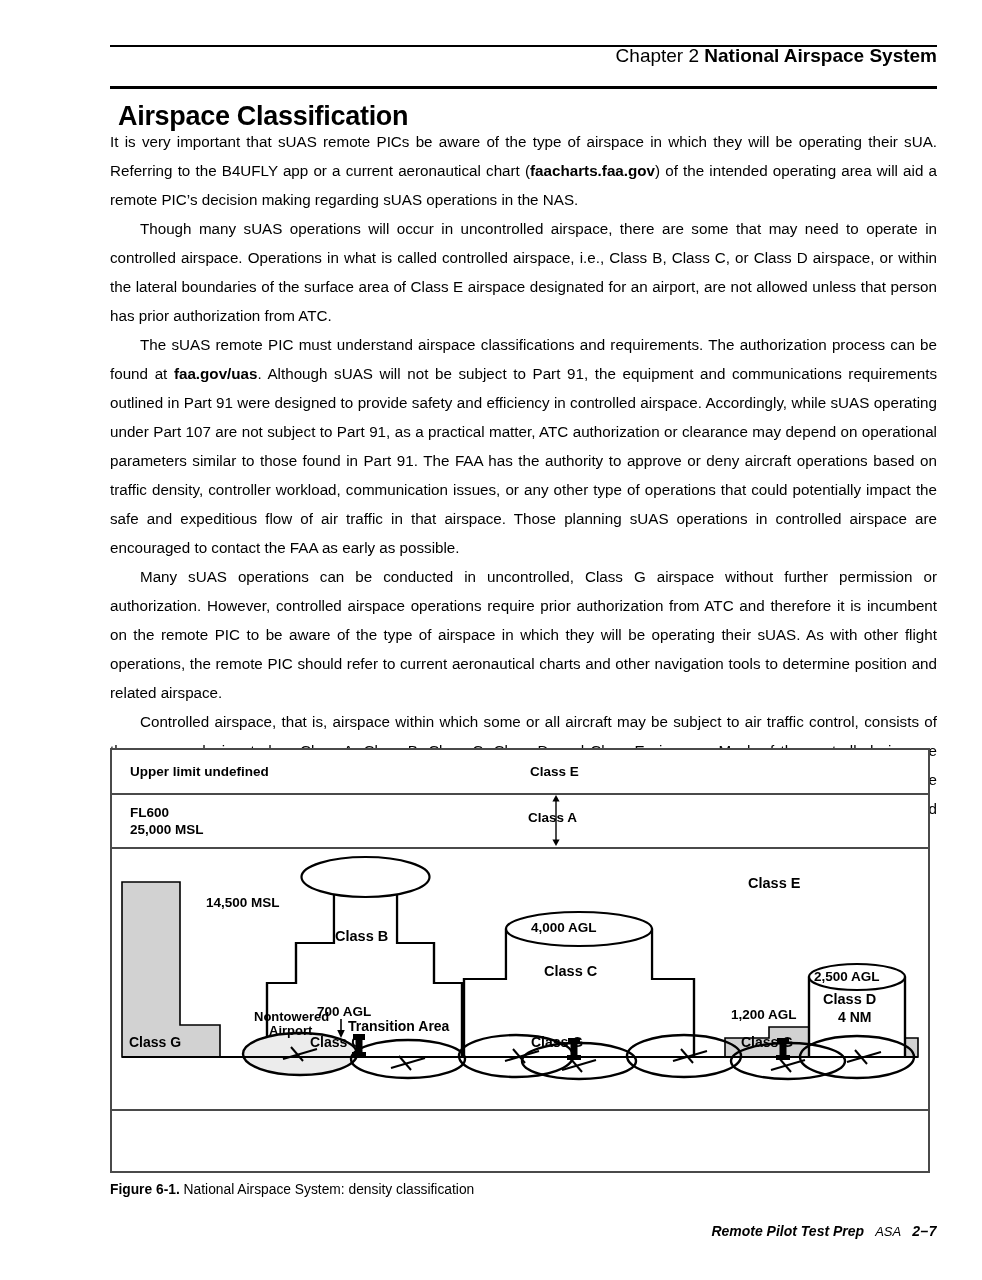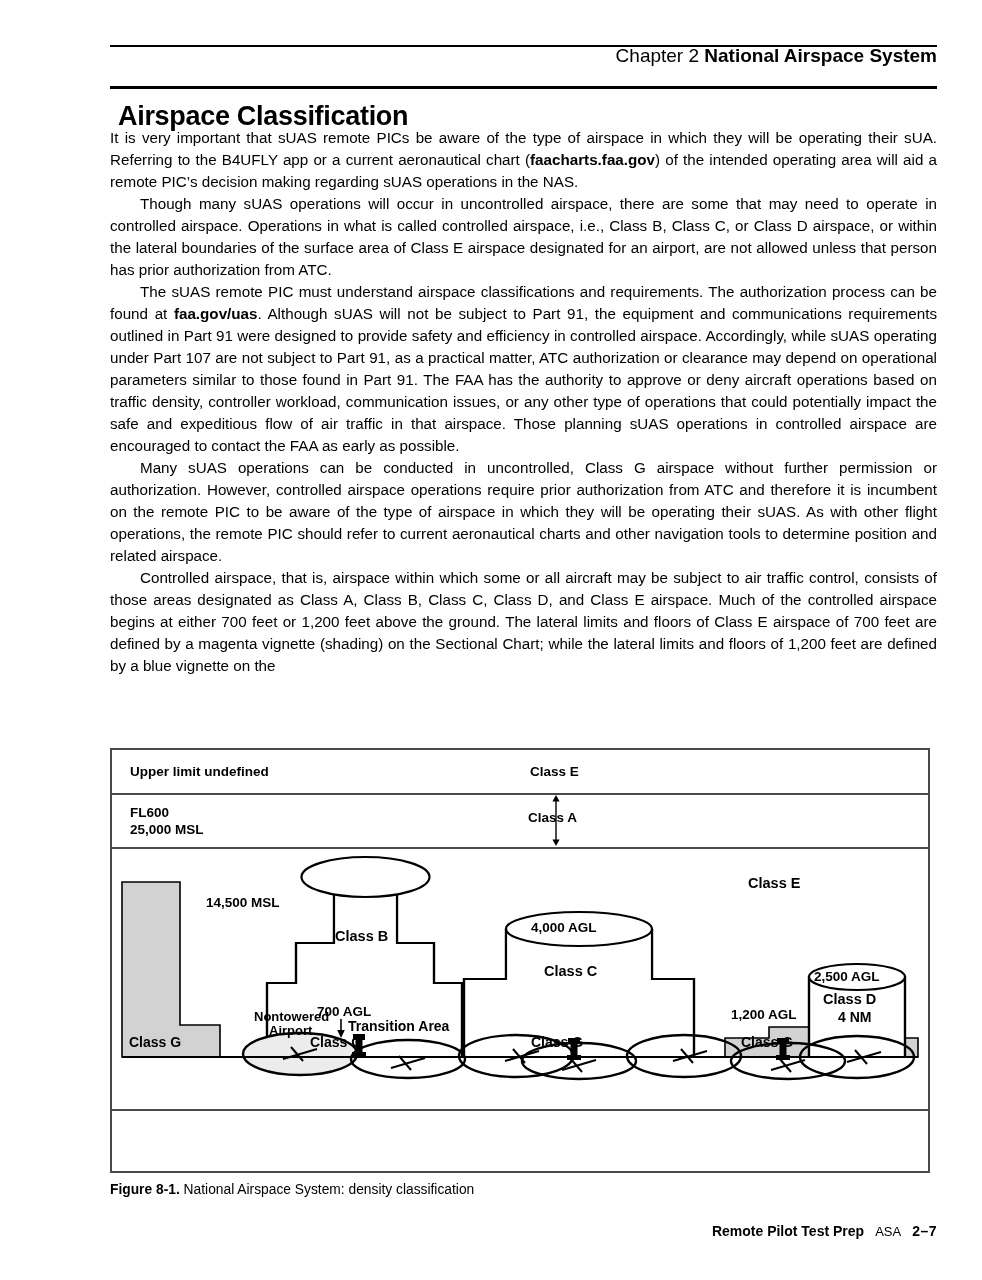--- a/index.html
+++ b/index.html
@@ -65,21 +65,21 @@
   
   .body-col {
     position: absolute;
     left: 110px;
     top: 127px;
     width: 827px;
   }
   .body-col p {
     margin: 0 0 0 0;
     font-size: 15.2px;
-    line-height: 22px;
+    line-height: 29px;
     text-align: justify;
     text-justify: inter-word;
     hyphens: none;
   }
   .body-col p.indent { text-indent: 30px; }
   .body-col p b { font-weight: bold; }
 
   
   .figure-box {
     position: absolute;
@@ -158,20 +158,21 @@
   .caption b { font-weight: bold; }
 
   
   .footer {
     position: absolute;
     right: 45px;
     top: 1222px;
     font-size: 14px;
     line-height: 18px;
     white-space: nowrap;
+    font-style: italic;
   }
   .footer .ftitle { font-weight: bold; }
   .footer .fpub   { font-weight: 400; margin-left: 11px; font-size: 13px;}
   .footer .fpage  { font-weight: bold; margin-left: 11px; letter-spacing: 0.5px;}
 </style>
 </head>
 <body>
 
 <div class="page">
 
@@ -316,20 +317,20 @@
         <text x="711" y="155" font-family="Liberation Sans, sans-serif" font-size="14.5" font-weight="bold">Class D</text>
         <text x="726" y="173" font-family="Liberation Sans, sans-serif" font-size="14" font-weight="bold">4 NM</text>
 
         <text x="636" y="39" font-family="Liberation Sans, sans-serif" font-size="14.5" font-weight="bold">Class E</text>
       </svg>
     </div>
 
   </div>
 
   <div class="caption">
-    <b>Figure 8-1.</b><span> National Airspace System: density classification</span>
+    <b>Figure 6-1.</b><span> National Airspace System: density classification</span>
   </div>
 
   <div class="footer">
     <span class="ftitle">Remote Pilot Test Prep</span><span class="fpub">ASA</span><span class="fpage">2–7</span>
   </div>
 
 </div>
 
 </body></html>

